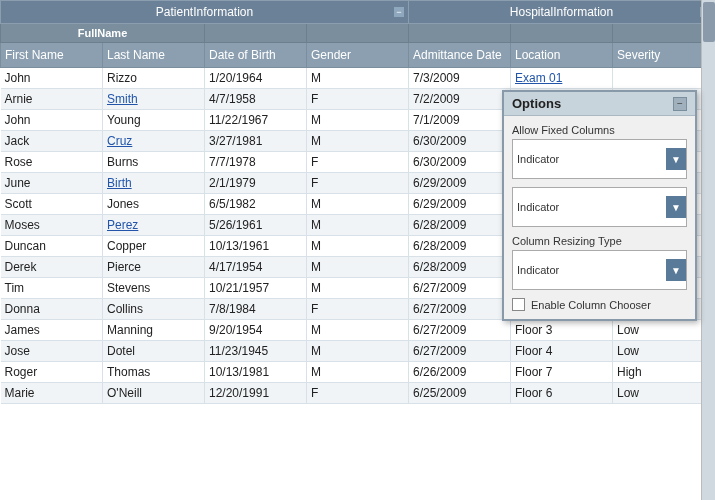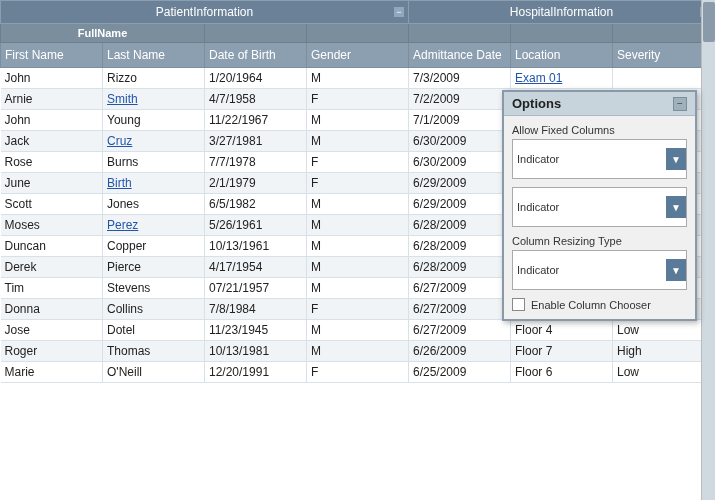--- a/index.html
+++ b/index.html
@@ -383,34 +383,43 @@
             <td class="col-lastname">Pierce</td>
             <td class="col-dob">4/17/1954</td>
             <td class="col-gender">M</td>
             <td class="col-admittance">6/28/2009</td>
             <td class="col-location">East 10</td>
             <td class="col-severity">Low</td>
           </tr>
           <tr>
             <td class="col-firstname">Tim</td>
             <td class="col-lastname">Stevens</td>
-            <td class="col-dob">07/21/1957</td>
+            <td class="col-dob">10/21/1957</td>
             <td class="col-gender">M</td>
             <td class="col-admittance">6/27/2009</td>
             <td class="col-location">East 11</td>
             <td class="col-severity">High</td>
           </tr>
           <tr>
             <td class="col-firstname">Donna</td>
             <td class="col-lastname">Collins</td>
             <td class="col-dob">7/8/1984</td>
             <td class="col-gender">F</td>
             <td class="col-admittance">6/27/2009</td>
             <td class="col-location">Floor 2</td>
             <td class="col-severity">High</td>
+          </tr>
+          <tr>
+            <td class="col-firstname">James</td>
+            <td class="col-lastname">Manning</td>
+            <td class="col-dob">9/20/1954</td>
+            <td class="col-gender">M</td>
+            <td class="col-admittance">6/27/2009</td>
+            <td class="col-location">Floor 3</td>
+            <td class="col-severity">Low</td>
           </tr>
           <tr>
             <td class="col-firstname">Jose</td>
             <td class="col-lastname">Dotel</td>
             <td class="col-dob">11/23/1945</td>
             <td class="col-gender">M</td>
             <td class="col-admittance">6/27/2009</td>
             <td class="col-location">Floor 4</td>
             <td class="col-severity">Low</td>
           </tr>

